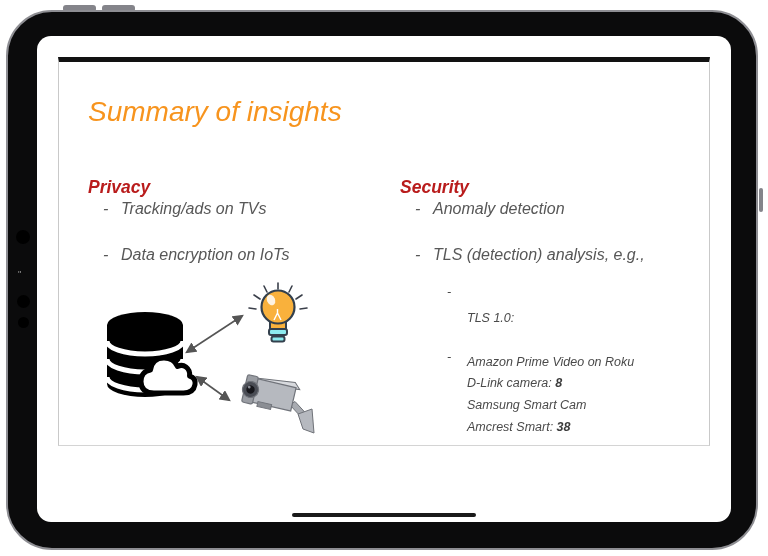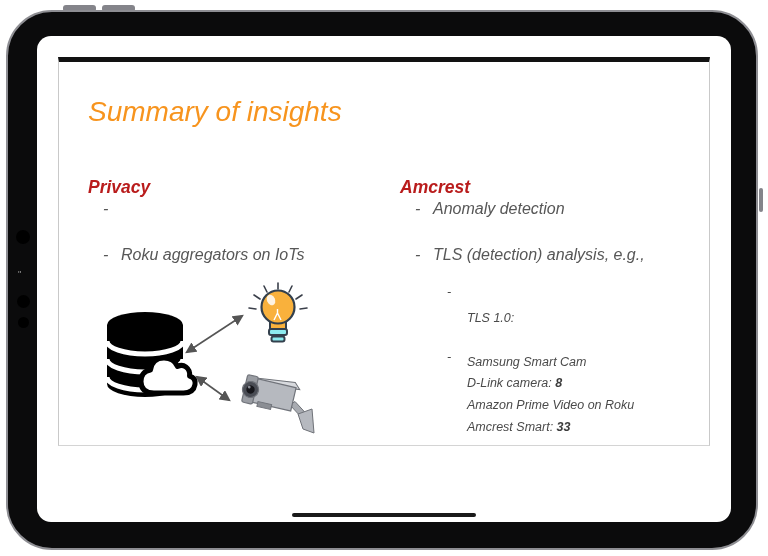--- a/index.html
+++ b/index.html
@@ -65,50 +65,51 @@
 
     <div class="screen">
 
       <div class="slide">
 
         <h1 class="slide-title">Summary of insights</h1>
 
         <h2 class="col-heading privacy">Privacy</h2>
         <div class="bullet b-p1">
           <span class="dash">-</span>
+          <span>Tracking/ads on TVs</span>
         </div>
         <div class="bullet b-p2">
           <span class="dash">-</span>
-          <span>Roku aggregators on IoTs</span>
+          <span>Data encryption on IoTs</span>
         </div>
 
-        <h2 class="col-heading security">Amcrest</h2>
+        <h2 class="col-heading security">Security</h2>
         <div class="bullet b-s1">
           <span class="dash">-</span>
           <span>Anomaly detection</span>
         </div>
         <div class="bullet b-s2">
           <span class="dash">-</span>
           <span>TLS (detection) analysis, e.g.,</span>
         </div>
 
         <div class="sub-bullet sb-1">
           <span class="dash">-</span>
           <span class="sub-lines">
             <div>TLS 1.0:</div>
+            <div>Amazon Prime Video on Roku</div>
             <div>Samsung Smart Cam</div>
-            <div>Amazon Prime Video on Roku</div>
           </span>
         </div>
 
         <div class="sub-bullet sb-2">
           <span class="dash">-</span>
           <span class="sub-lines">
             <div><span>D-Link camera: </span><b>8</b></div>
-            <div><span>Amcrest Smart: </span><b>33</b></div>
+            <div><span>Amcrest Smart: </span><b>38</b></div>
           </span>
         </div>
 
         <svg class="illustration" viewBox="0 0 220 160" xmlns="http://www.w3.org/2000/svg">
           <defs>
             <marker id="arr" viewBox="0 0 10 10" refX="8" refY="5" markerWidth="7" markerHeight="7" orient="auto-start-reverse">
               <path d="M0 0 L10 5 L0 10 z" fill="#555555"></path>
             </marker>
           </defs>
 

